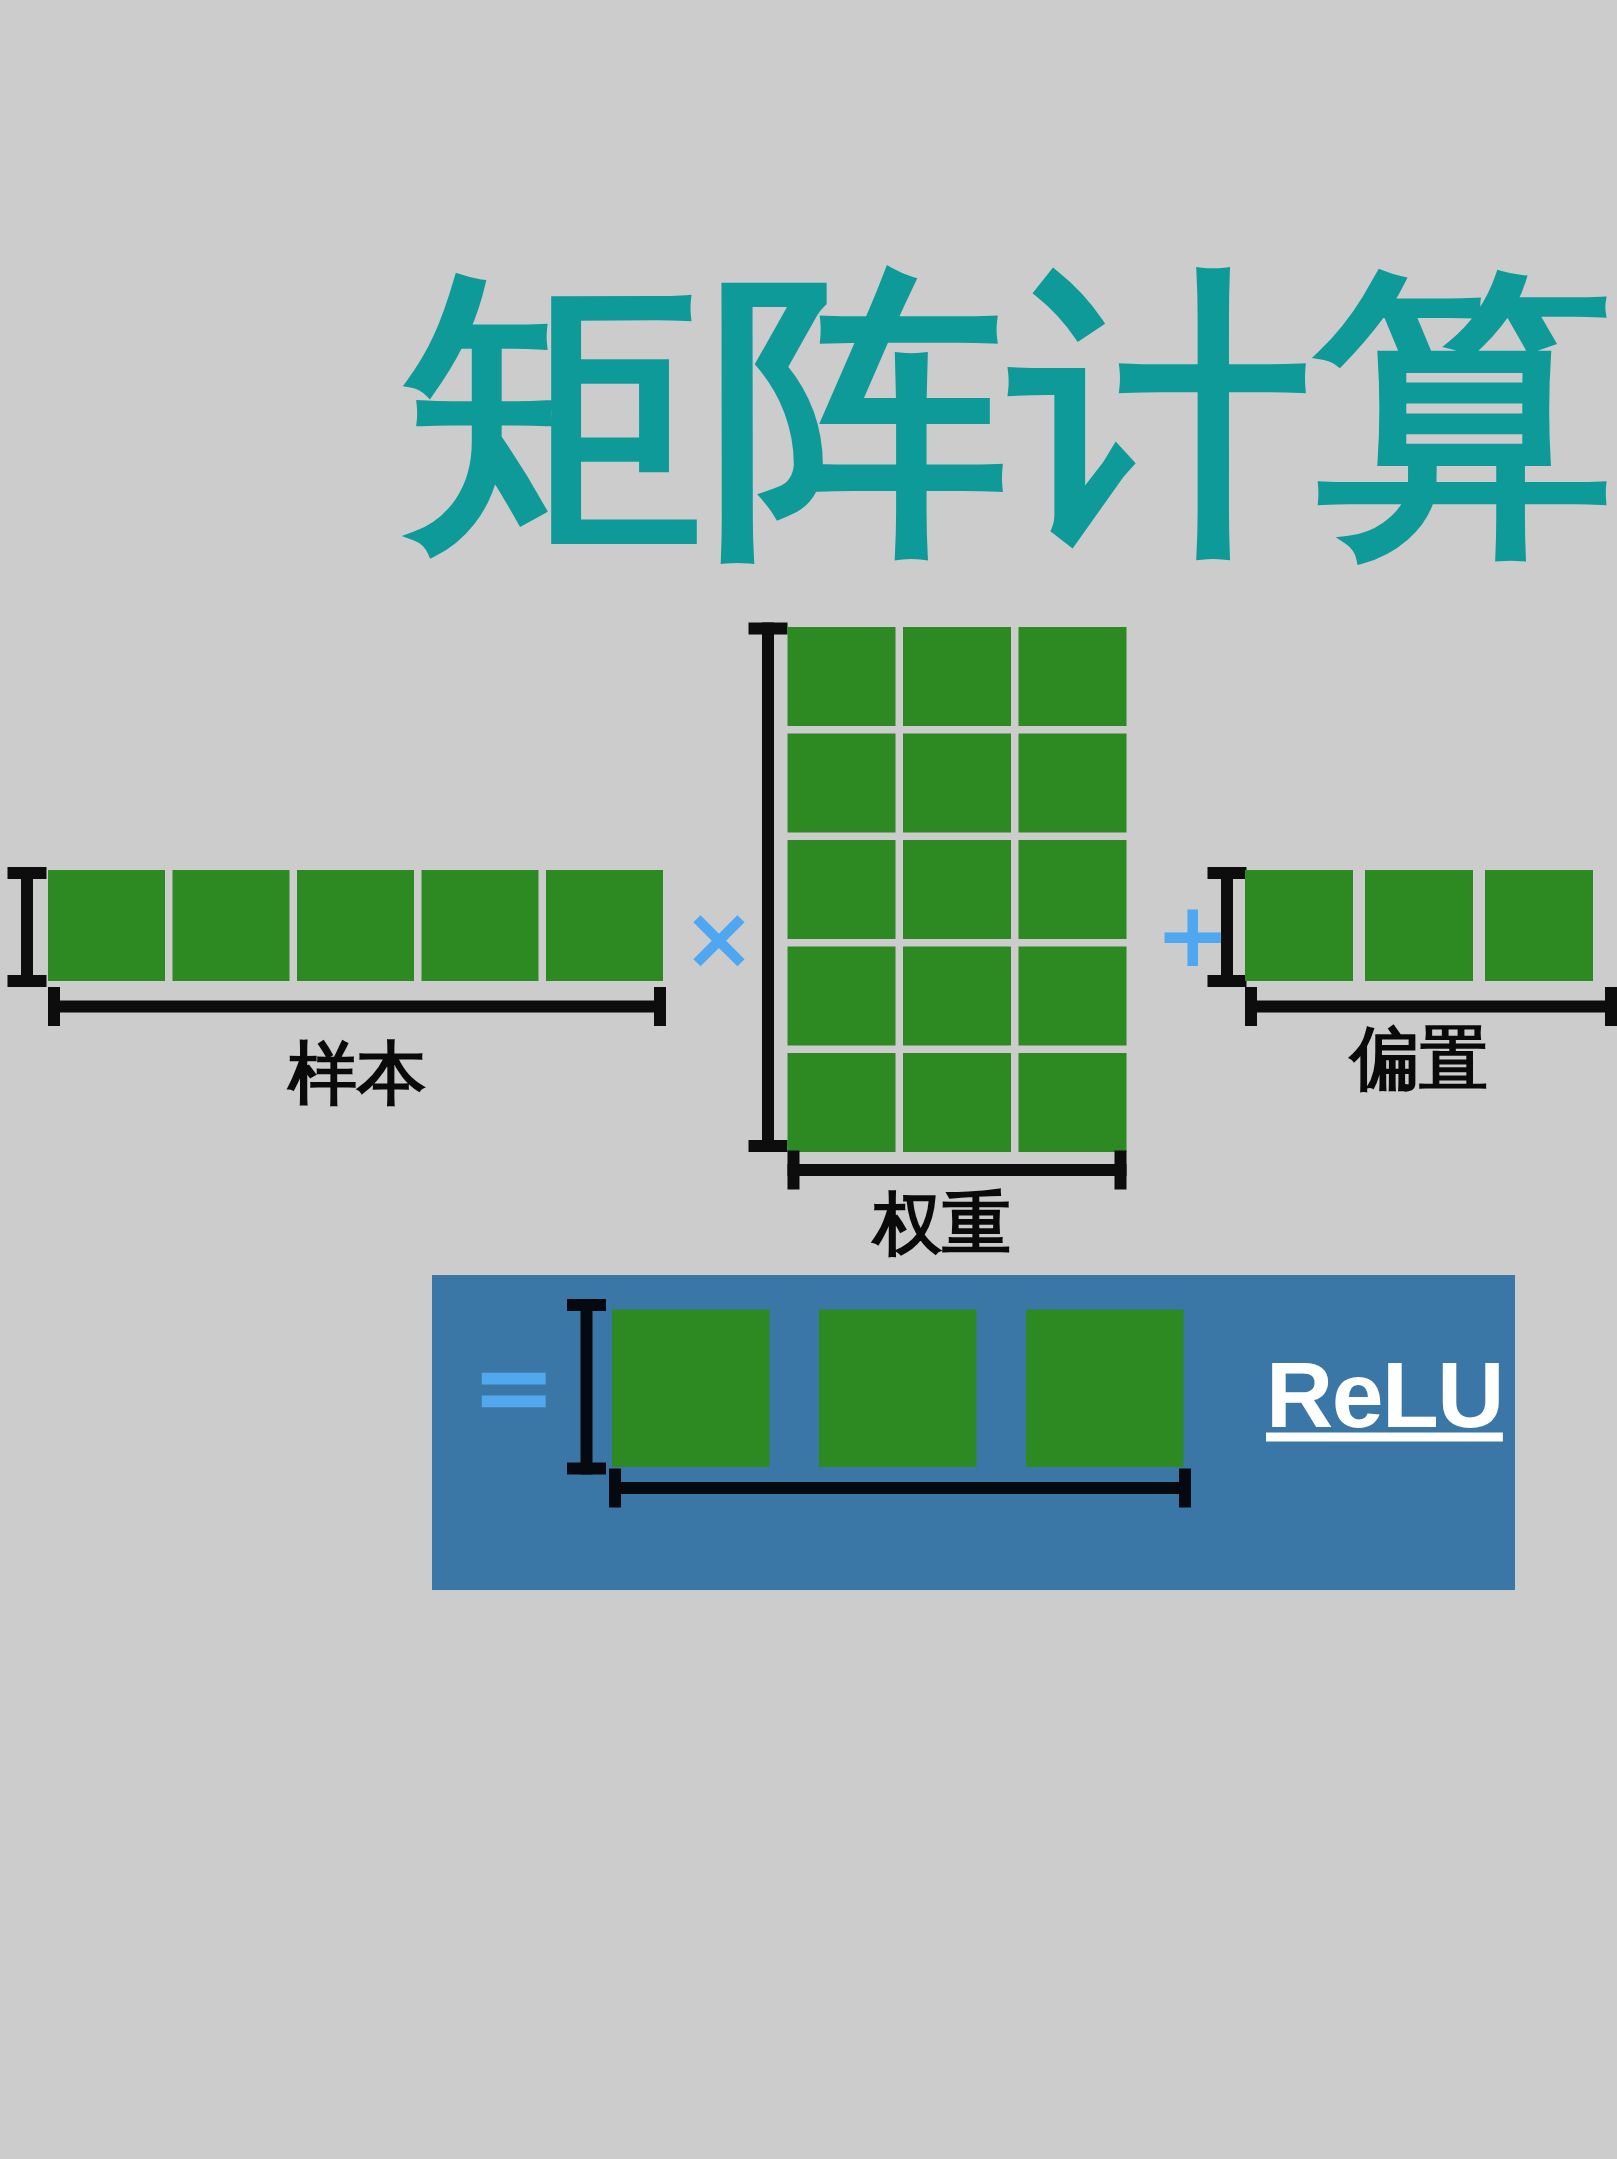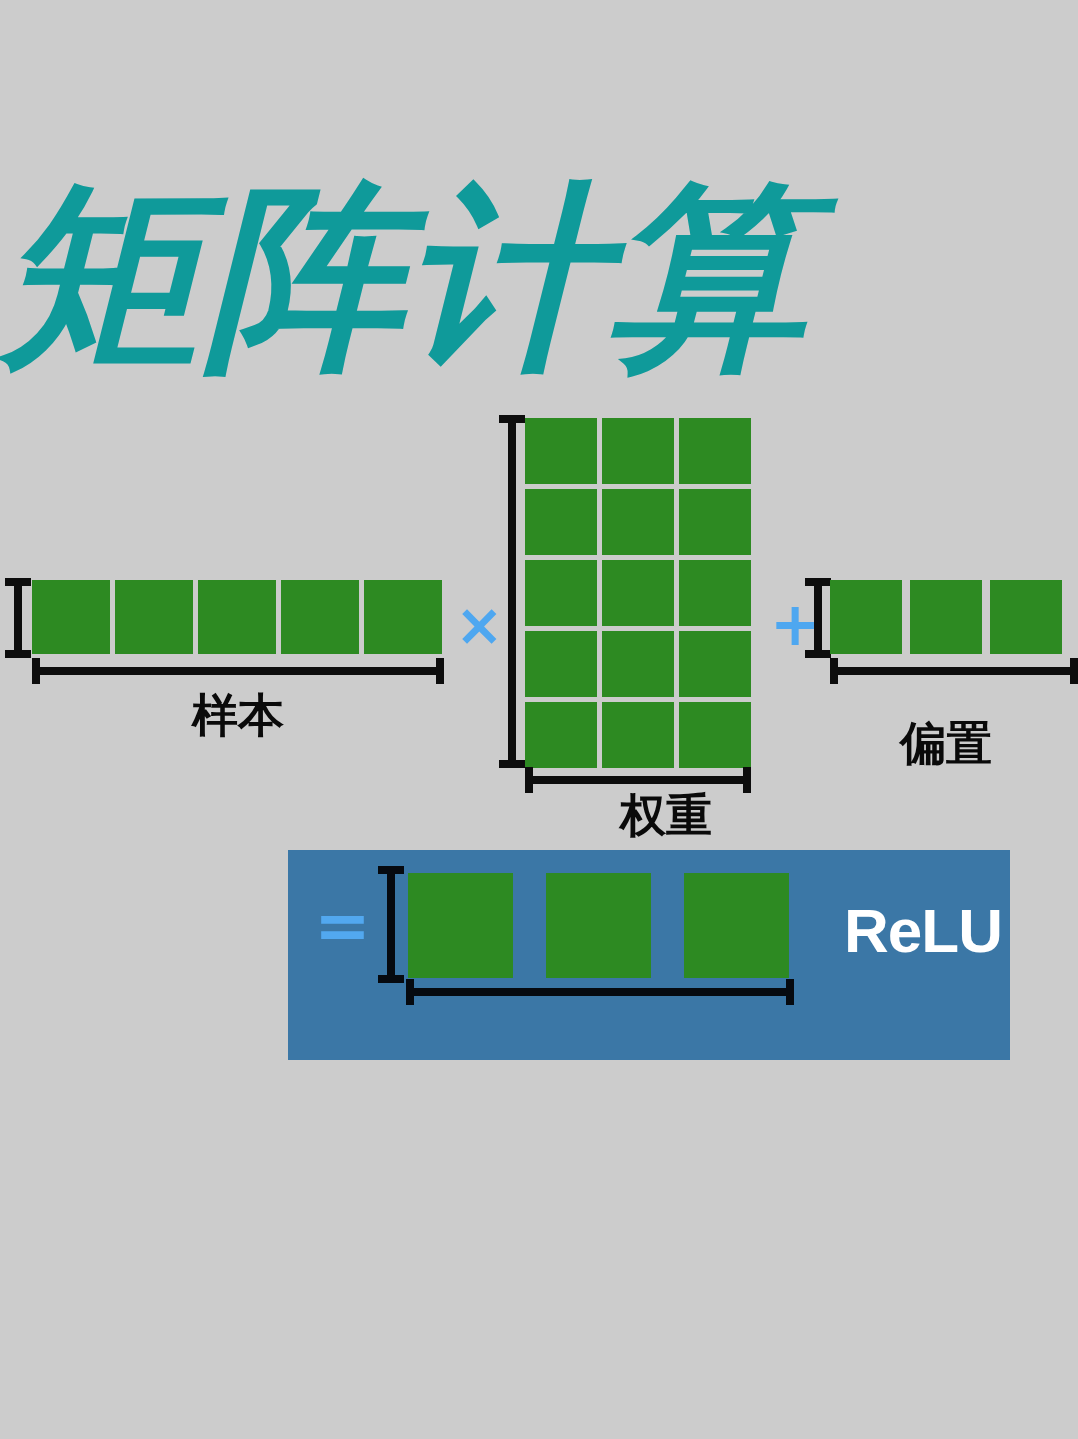--- a/index.html
+++ b/index.html
@@ -19,30 +19,29 @@
     height: 1439px;
     background: #cccccc;
   }
 
   
   #title {
     position: absolute;
     left: 0;
     top: 178px;
     width: 1078px;
-    text-align: left;
+    text-align: right;
     color: #0f9a9a;
     font-family: "DejaVu Sans", "Liberation Sans", sans-serif;
     font-size: 200px;
     font-weight: bold;
     line-height: 1;
     letter-spacing: 2px;
     white-space: nowrap;
     user-select: none;
-    font-style: italic;
   }
 
   
   .cell {
     position: absolute;
     background: #2d8a22;
     box-sizing: border-box;
   }
   .label-cn {
     position: absolute;
@@ -115,20 +114,21 @@
   }
   #relu-text {
     position: absolute;
     color: #ffffff;
     font-family: "Liberation Sans", "DejaVu Sans", sans-serif;
     font-size: 62px;
     font-weight: bold;
     line-height: 1;
     white-space: nowrap;
     letter-spacing: -1px;
+    text-decoration: underline;
   }
   .equals {
     position: absolute;
     color: #52a8ef;
     font-family: "DejaVu Sans", "Liberation Sans", sans-serif;
     font-weight: bold;
     line-height: 1;
     user-select: none;
   }
 </style>
@@ -173,35 +173,35 @@
     <div class="cell" style="left:525px; top:631px; width:72px; height:66px;"></div>
     <div class="cell" style="left:602px; top:631px; width:72px; height:66px;"></div>
     <div class="cell" style="left:679px; top:631px; width:72px; height:66px;"></div>
 
     <div class="cell" style="left:525px; top:702px; width:72px; height:66px;"></div>
     <div class="cell" style="left:602px; top:702px; width:72px; height:66px;"></div>
     <div class="cell" style="left:679px; top:702px; width:72px; height:66px;"></div>
 
     <div class="hbracket" style="left:525px; top:776px; width:226px;"></div>
 
-    <div class="label-cn" style="left:553px; top:792px; width:226px;">权重</div>
+    <div class="label-cn" style="left:515px; top:792px; width:226px;">权重</div>
   </div>
 
   <div class="op" style="left:770px; top:594px; font-size:60px;">+</div>
 
   <div>
     <div class="vbracket" style="left:814px; top:578px; height:80px;"></div>
 
     <div class="cell" style="left:830px;  top:580px; width:72px; height:74px;"></div>
     <div class="cell" style="left:910px;  top:580px; width:72px; height:74px;"></div>
     <div class="cell" style="left:990px;  top:580px; width:72px; height:74px;"></div>
 
     <div class="hbracket" style="left:830px; top:667px; width:248px;"></div>
 
-    <div class="label-cn" style="left:830px; top:720px; width:232px;">偏置</div>
+    <div class="label-cn" style="left:830px; top:682px; width:232px;">偏置</div>
   </div>
 
   <div id="result-panel">
 
     <div class="equals" style="left:26px; top:42px; font-size:68px;">=</div>
 
     <div class="vbracket dark" style="left:99px; top:16px; height:117px;"></div>
 
     <div class="cell" style="left:120px; top:23px; width:105px; height:105px;"></div>
     <div class="cell" style="left:258px; top:23px; width:105px; height:105px;"></div>

